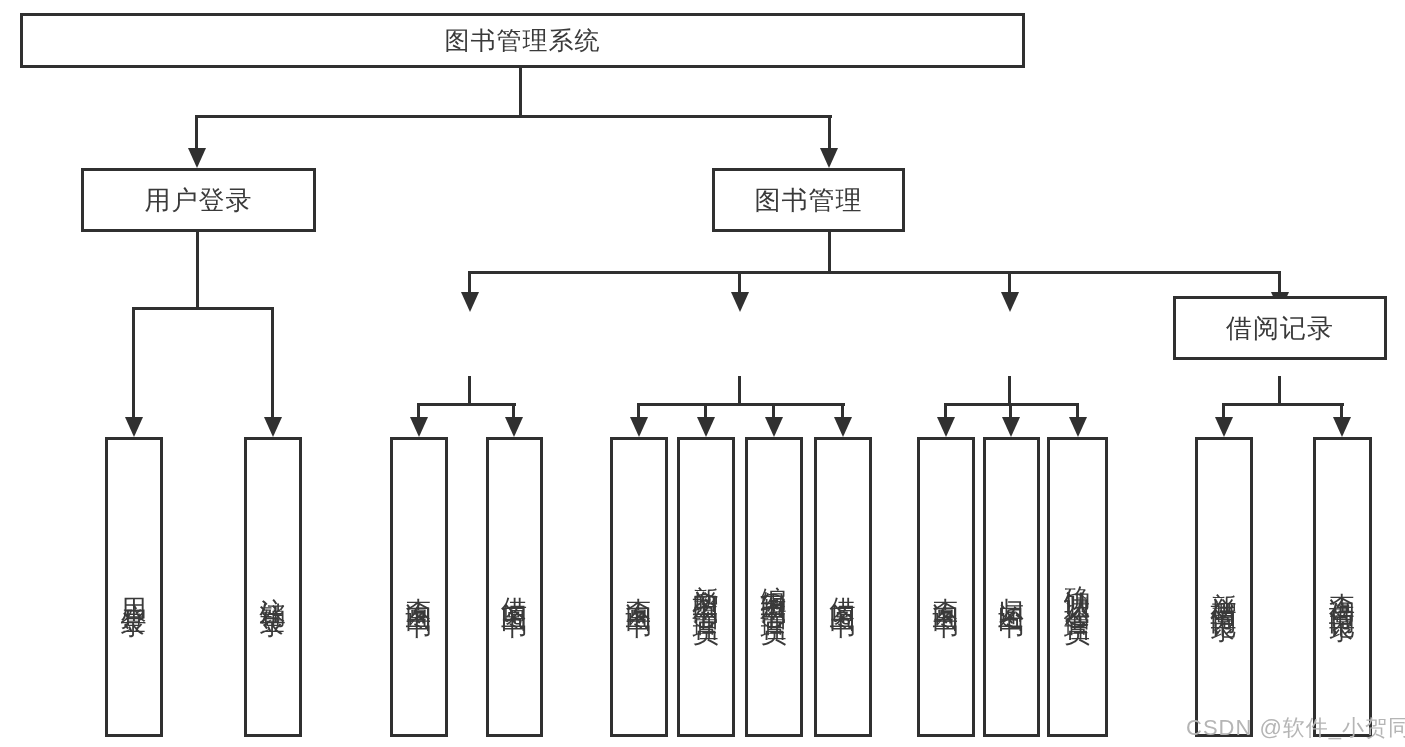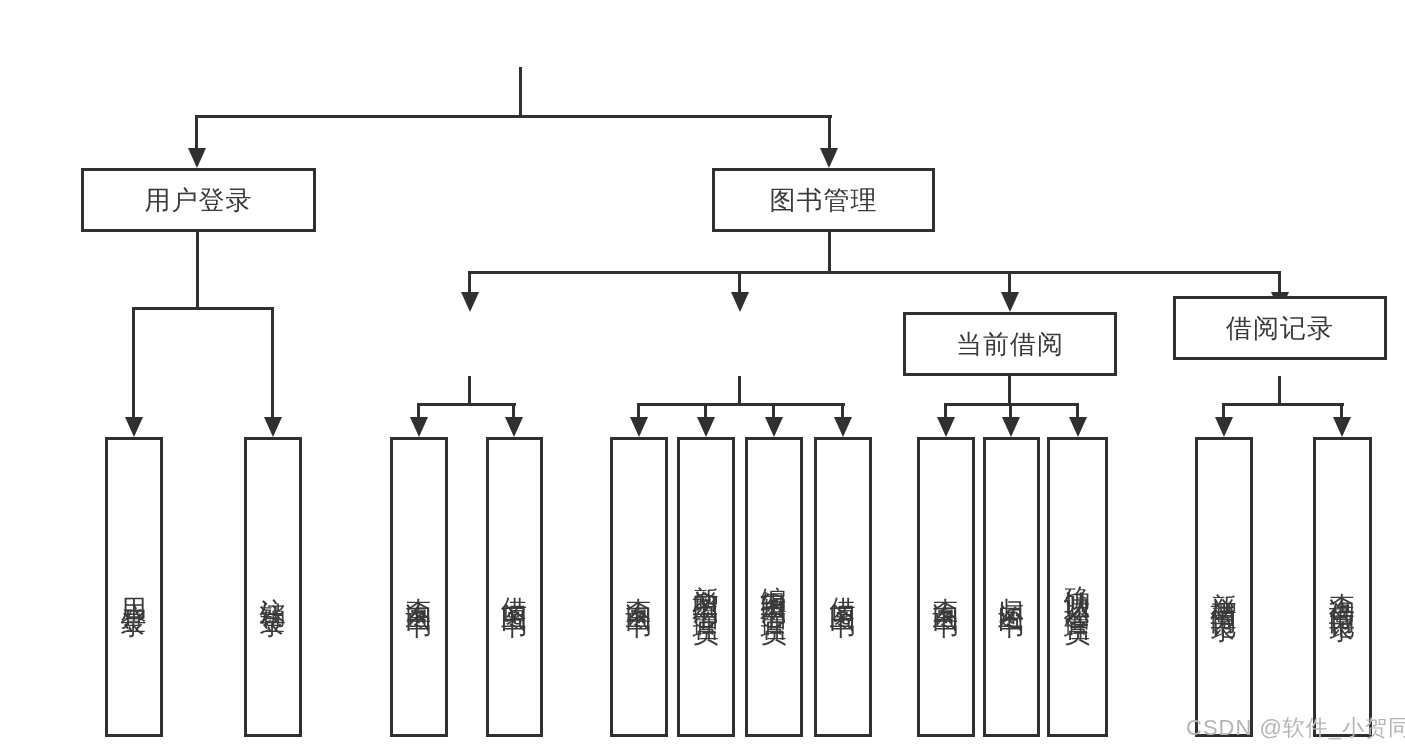--- a/index.html
+++ b/index.html
@@ -135,25 +135,25 @@
   <div class="ah" style="left:1002px; top:417px;"></div>
   <div class="ah" style="left:1069px; top:417px;"></div>
 
   <div class="vl" style="left:1278px; top:376px; height:30px;"></div>
   <div class="hl" style="left:1222px; top:403px; width:122px;"></div>
   <div class="vl" style="left:1222px; top:403px; height:15px;"></div>
   <div class="vl" style="left:1340px; top:403px; height:15px;"></div>
   <div class="ah" style="left:1215px; top:417px;"></div>
   <div class="ah" style="left:1333px; top:417px;"></div>
 
+  <div class="hnode" style="left:20px; top:13px; width:1005px; height:55px; font-size:25px;">图书管理系统</div>
 
   <div class="hnode" style="left:81px; top:168px; width:235px; height:64px;">用户登录</div>
-  <div class="hnode" style="left:712px; top:168px; width:223px; height:64px;">图书管理</div>
-
-  <div class="hnode" style="left:903px; top:312px; width:214px; height:64px;">当前借阅</div>
+  <div class="hnode" style="left:712px; top:168px; width:193px; height:64px;">图书管理</div>
+
   <div class="hnode" style="left:1173px; top:296px; width:214px; height:64px;">借阅记录</div>
 
   <div class="vnode" style="left:105px; top:437px; width:58px; height:300px;">
     <span class="vtext">用户登录</span>
   </div>
   <div class="vnode" style="left:244px; top:437px; width:58px; height:300px;">
     <span class="vtext">注销登录</span>
   </div>
 
   <div class="vnode" style="left:390px; top:437px; width:58px; height:300px;">

